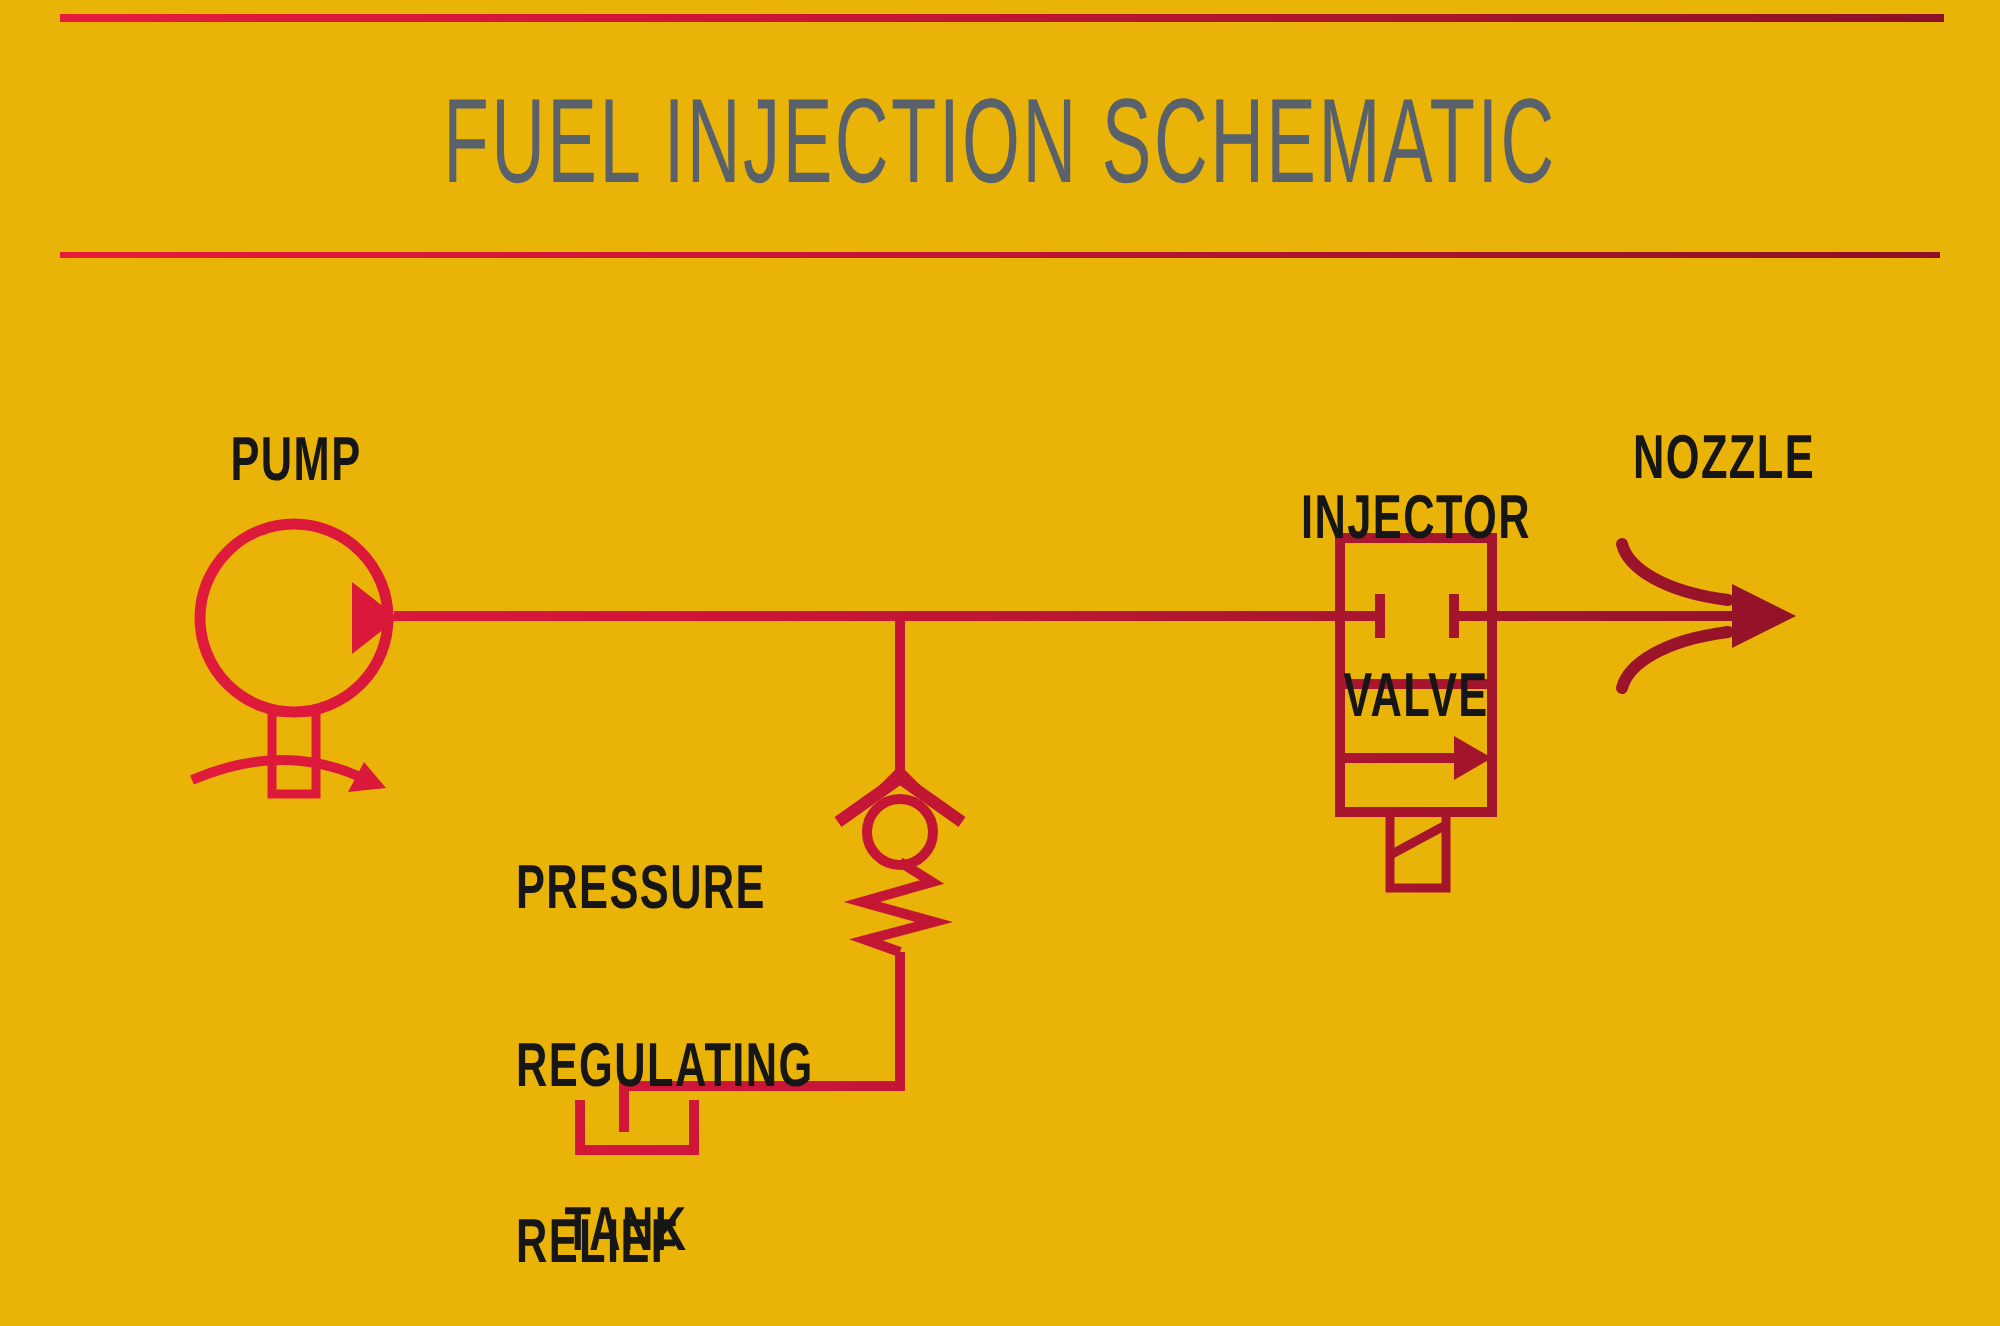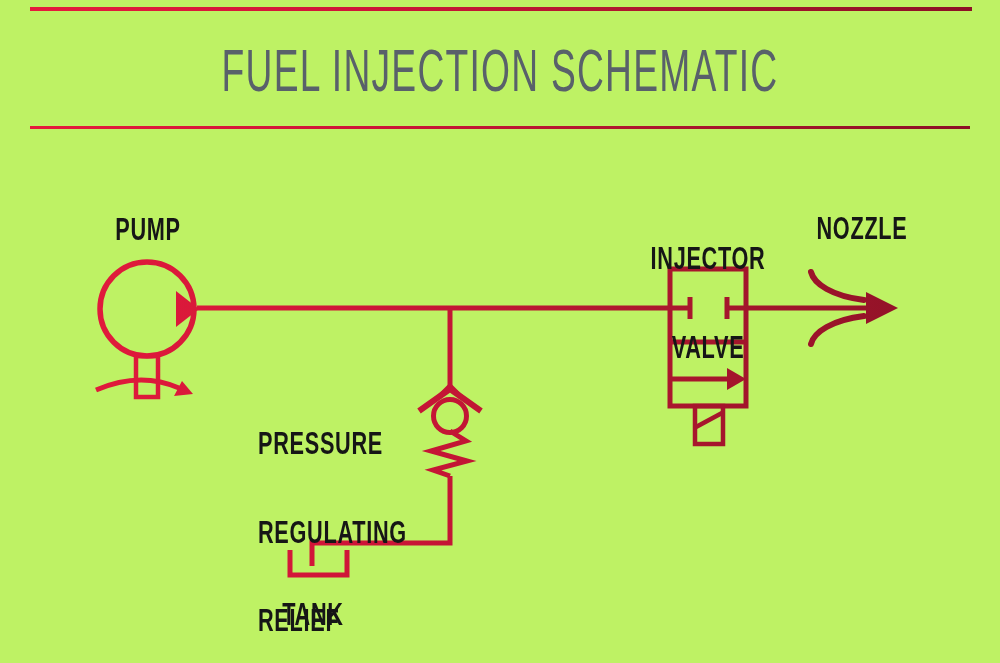--- a/index.html
+++ b/index.html
@@ -1,19 +1,19 @@
 <!DOCTYPE html>
 <html><head>
 <meta charset="utf-8">
 <style>
   html,body{margin:0;padding:0;background:#ffffff;}
   .stage{
     position:relative;
     width:1000px;height:663px;
-    background:#bef264;
+    background:#eab308;
     overflow:hidden;
     font-family:"Liberation Sans",sans-serif;
   }
   .stage svg{position:absolute;left:0;top:0;}
   .lbl{
     position:absolute;
     color:#161616;
     font-weight:bold;
     font-size:31px;
     line-height:29.5px;

